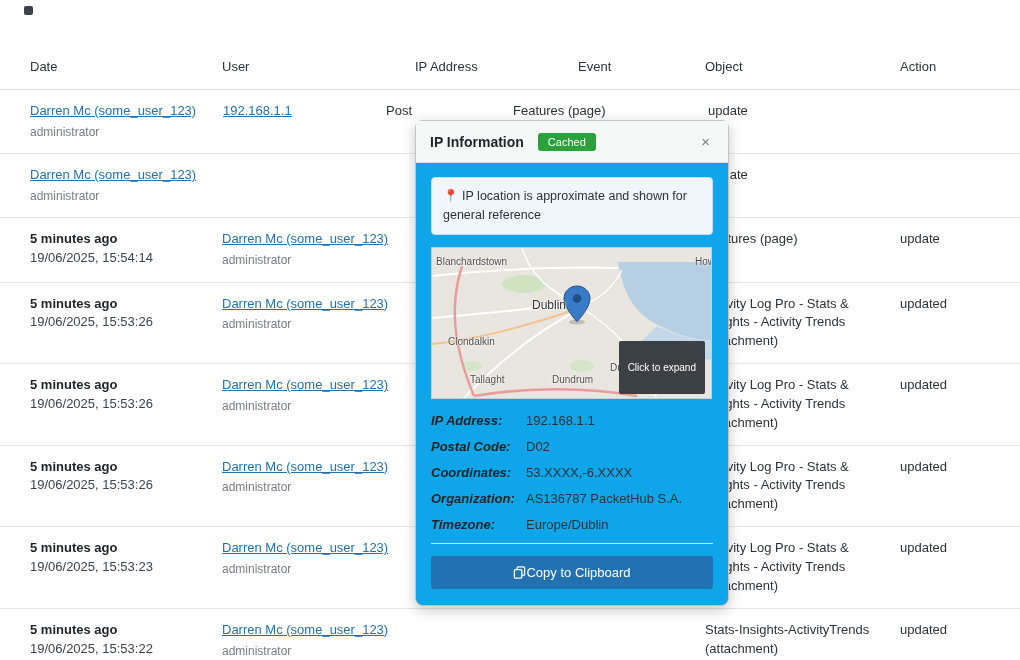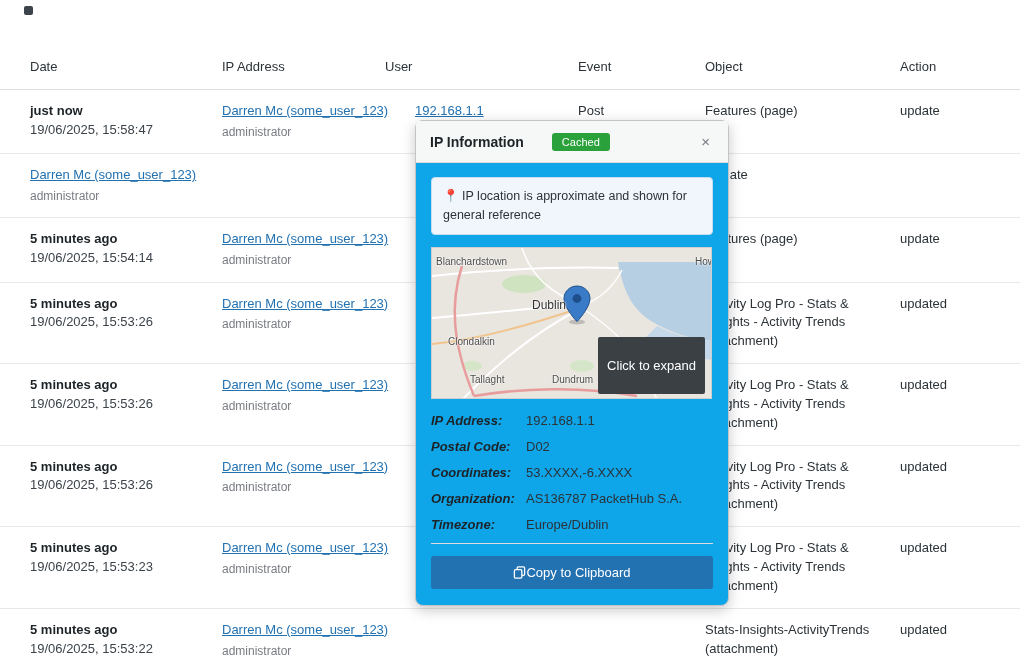--- a/index.html
+++ b/index.html
@@ -28,21 +28,21 @@
   .tall { min-height:80px; }
 
   
   .popup { position:absolute; left:415px; top:120px; width:314px; background:#0ea5e9;
     border:1px solid #c3c4c7; border-radius:8px;
     box-shadow:0 4px 14px rgba(0,0,0,.22); z-index:10; }
   .popup-header { display:flex; align-items:center; padding:11px 14px;
     background:#f6f7f7; border-bottom:1px solid #dcdcde;
     border-radius:4px 4px 0 0; }
   .popup-title { font-size:14px; font-weight:bold; color:#1d2327; }
-  .badge { margin-left:28px; background:#2ba13c; color:#fff; font-size:11px;
+  .badge { margin-left:14px; background:#2ba13c; color:#fff; font-size:11px;
     padding:3px 10px; border-radius:3px; }
   .close-x { margin-left:auto; color:#787c82; font-size:15px; cursor:pointer;
     line-height:1; padding:2px 4px; }
   .popup-body { padding:14px 15px 16px 15px; }
 
   .note { background:#f0f6fc; border:1px solid #c8dcef; border-radius:4px;
     padding:9px 11px; font-size:12.5px; color:#2c3338; line-height:1.5;
     margin-bottom:12px; }
 
   .map { position:relative; width:281px; height:152px; overflow:hidden;
@@ -51,21 +51,21 @@
   .map-label { position:absolute; font-size:10px; color:#4c4c4c;
     text-shadow:0 0 2px #fff, 0 0 2px #fff; white-space:nowrap; }
   .lbl-blanchardstown { left:4px;  top:8px; }
   .lbl-howth          { left:263px; top:8px; }
   .lbl-dublin         { left:100px; top:50px; font-size:12px; color:#333; }
   .lbl-clondalkin     { left:16px; top:88px; }
   .lbl-tallaght       { left:38px; top:126px; }
   .lbl-dundrum        { left:120px; top:126px; }
   .lbl-dunlaoghaire   { left:178px; top:114px; font-size:10px; }
   .map-tooltip { position:absolute; right:6px; bottom:4px; background:#3b4045;
-    color:#fff; font-size:13px; padding:21px 9px; border-radius:2px;
+    color:#fff; font-size:10px; padding:21px 9px; border-radius:2px;
     white-space:nowrap; }
 
   .fields { margin-top:14px; }
   .field-row { display:flex; margin-bottom:11px; font-size:13px; }
   .field-label { width:95px; font-weight:bold; color:#1d2327; flex:none;font-style:italic; }
   .field-value { color:#2c3338; }
 
   .btn-wrap { border-top:1px solid #dcdcde; margin-top:4px; padding-top:12px; }
   .copy-btn { display:flex; align-items:center; justify-content:center; gap:0;
     width:100%; height:33px; background:#2271b1; color:#fff; border:none;
@@ -73,32 +73,28 @@
     cursor:pointer; }
 </style>
 </head>
 <body>
 
 <div class="corner-mark"></div>
 
 <div class="table">
   <div class="trow thead">
     <div class="cell c-date">Date</div>
+    <div class="cell c-user">User</div>
     <div class="cell c-ip">IP Address</div>
-    <div class="cell c-user">User</div>
     <div class="cell c-event">Event</div>
     <div class="cell c-object">Object</div>
     <div class="cell c-action">Action</div>
   </div>
 
   <div class="trow">
-    <div class="cell c-date">
-      <div class="date-rel">just now</div>
-      <div class="date-abs">19/06/2025, 15:58:47</div>
-    </div>
     <div class="cell c-user">
       <a class="link">Darren Mc (some_user_123)</a>
       <div class="role">administrator</div>
     </div>
     <div class="cell c-ip">
       <a class="link">192.168.1.1</a>
     </div>
     <div class="cell c-event">Post</div>
     <div class="cell c-object">Features (page)</div>
     <div class="cell c-action">update</div>

